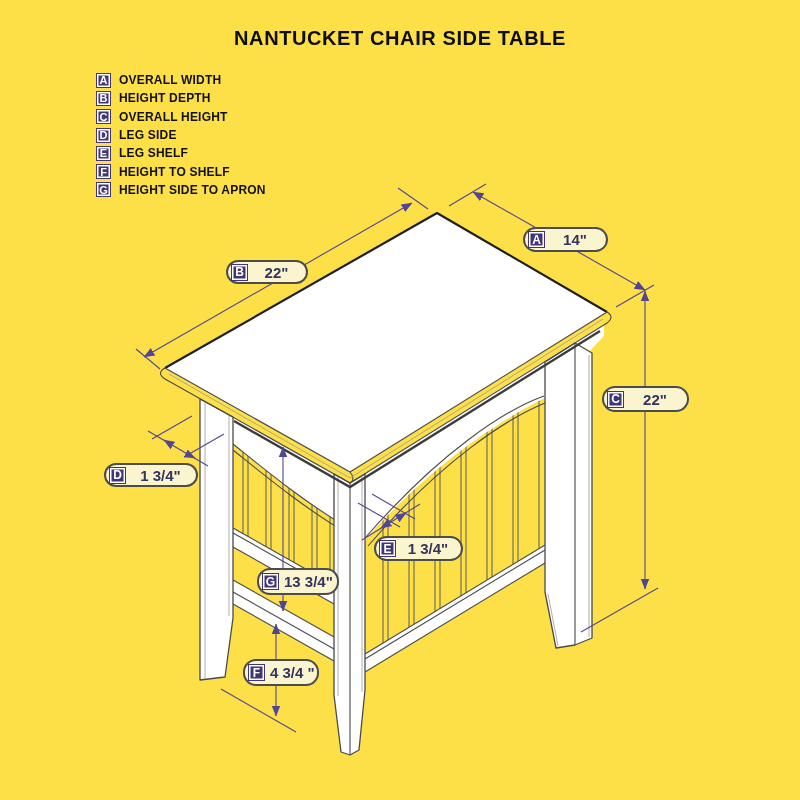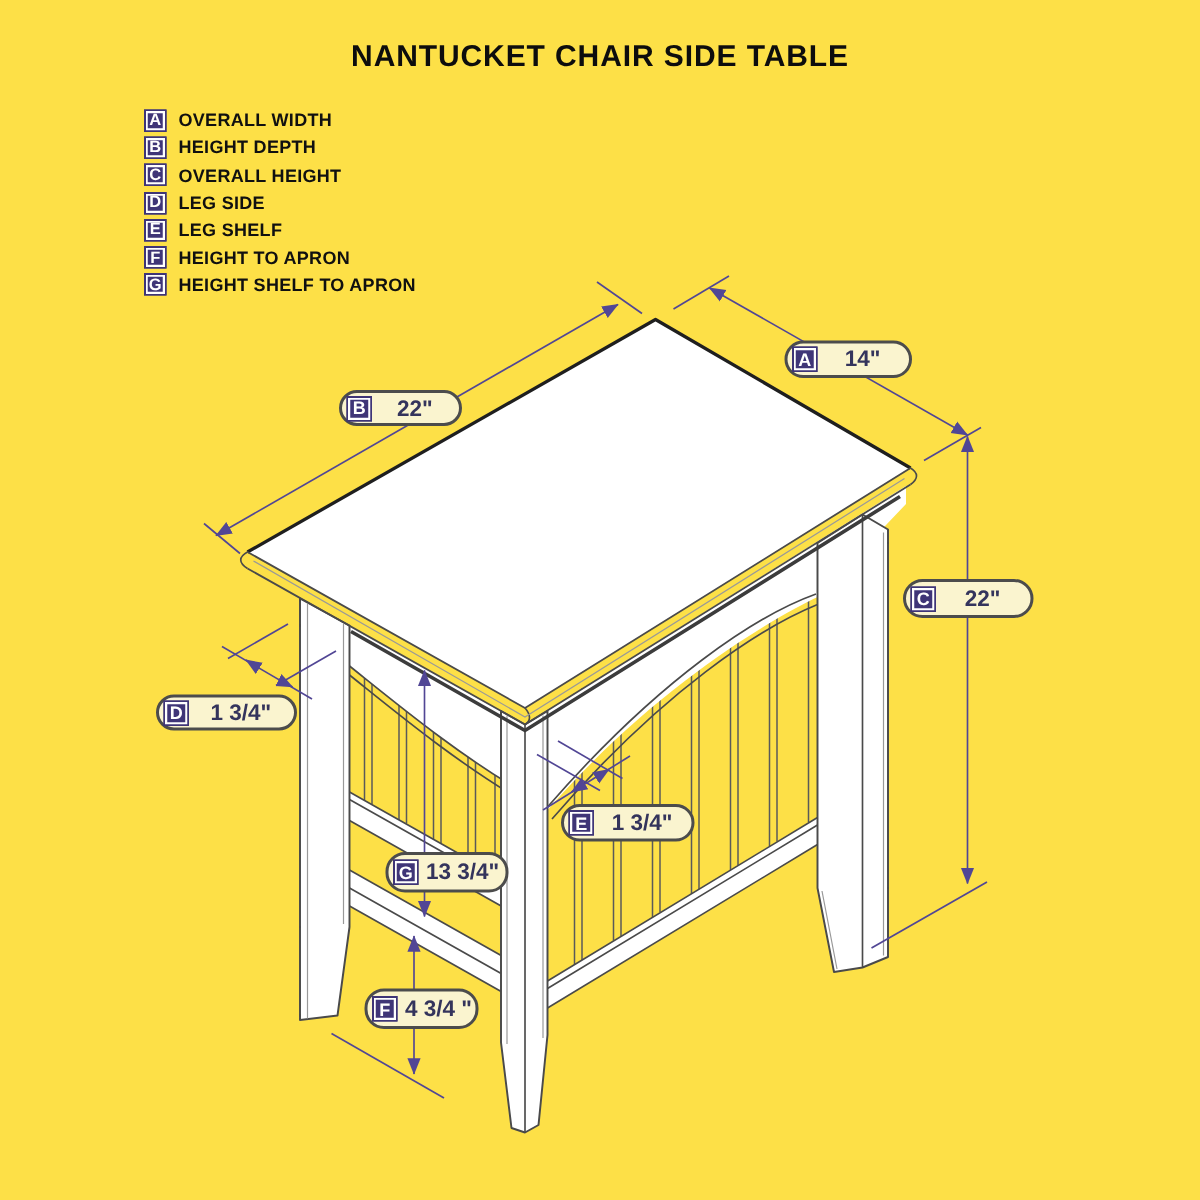--- a/index.html
+++ b/index.html
@@ -45,25 +45,25 @@
     <div class="legend-row">
       <span class="badge">D</span>
       <span class="legend-label">LEG SIDE</span>
     </div>
     <div class="legend-row">
       <span class="badge">E</span>
       <span class="legend-label">LEG SHELF</span>
     </div>
     <div class="legend-row">
       <span class="badge">F</span>
-      <span class="legend-label">HEIGHT TO APRON</span>
+      <span class="legend-label">HEIGHT TO SHELF</span>
     </div>
     <div class="legend-row">
       <span class="badge">G</span>
-      <span class="legend-label">HEIGHT SHELF TO APRON</span>
+      <span class="legend-label">HEIGHT SIDE TO APRON</span>
     </div>
   </div>
 
   <svg id="drawing" width="800" height="800" viewBox="0 0 800 800">
     <defs>
       <marker id="arr" viewBox="0 0 10 10" refX="9.5" refY="5" markerWidth="10" markerHeight="10" orient="auto-start-reverse">
         <path d="M0,1 L10,5 L0,9 z" fill="#514695"></path>
       </marker>
     </defs>
 

